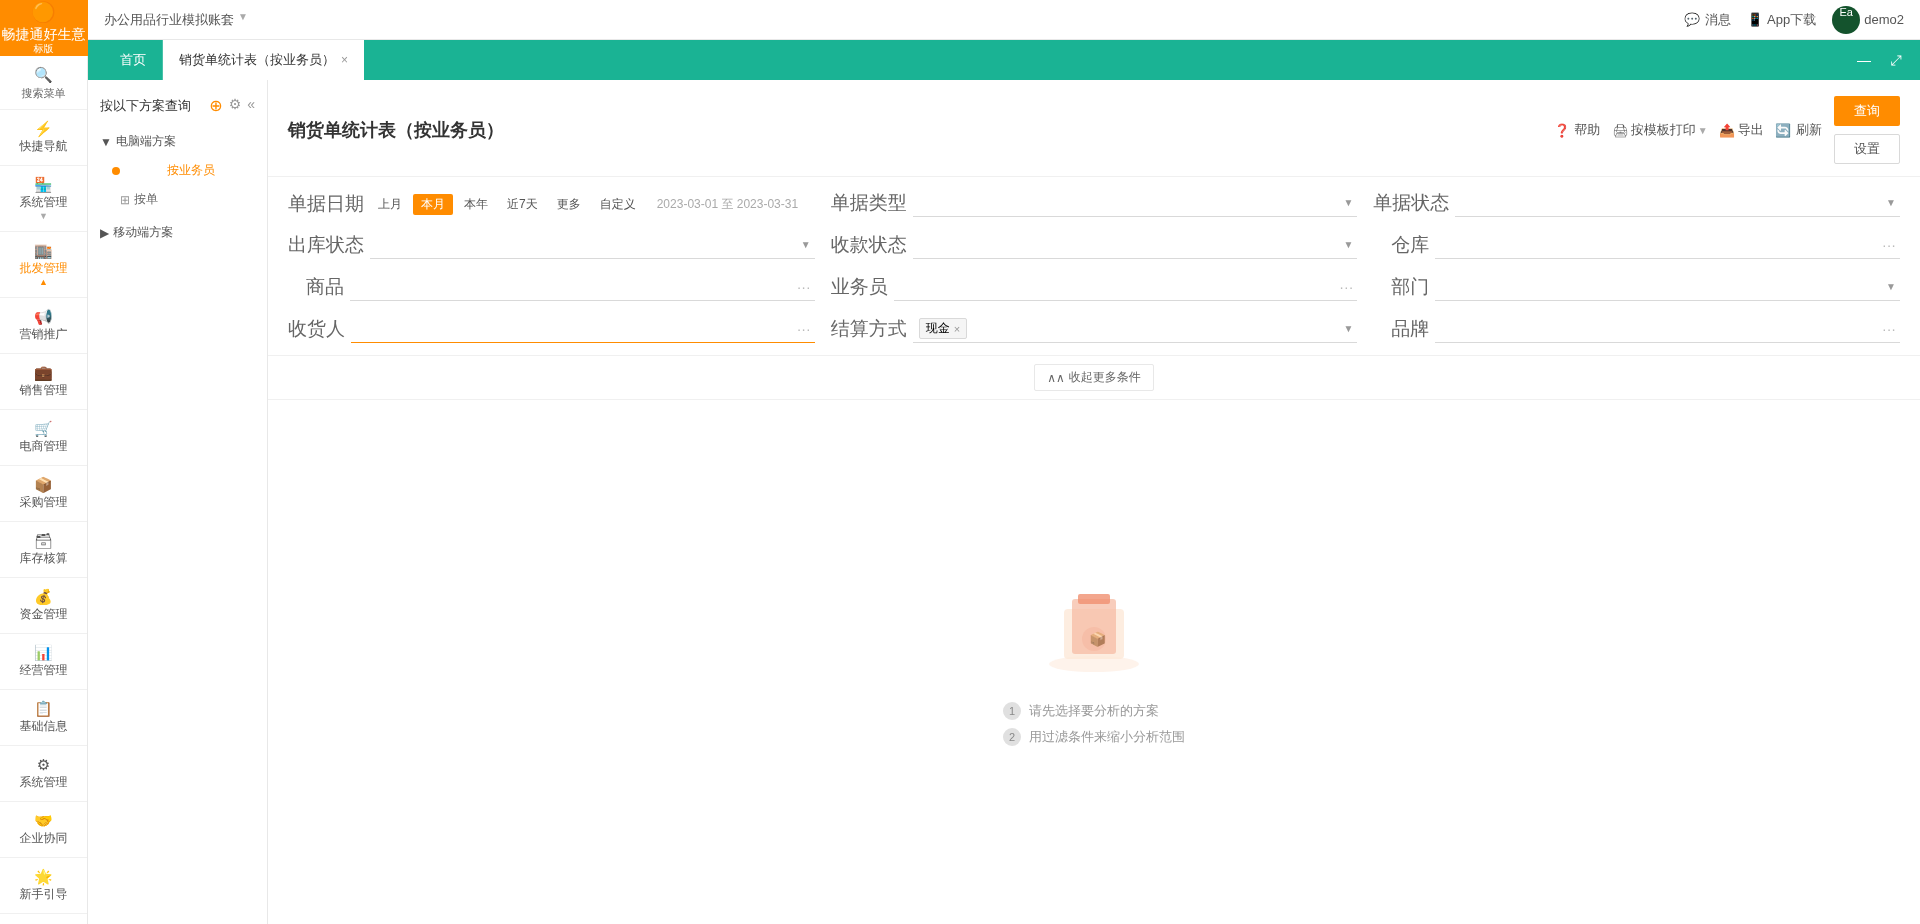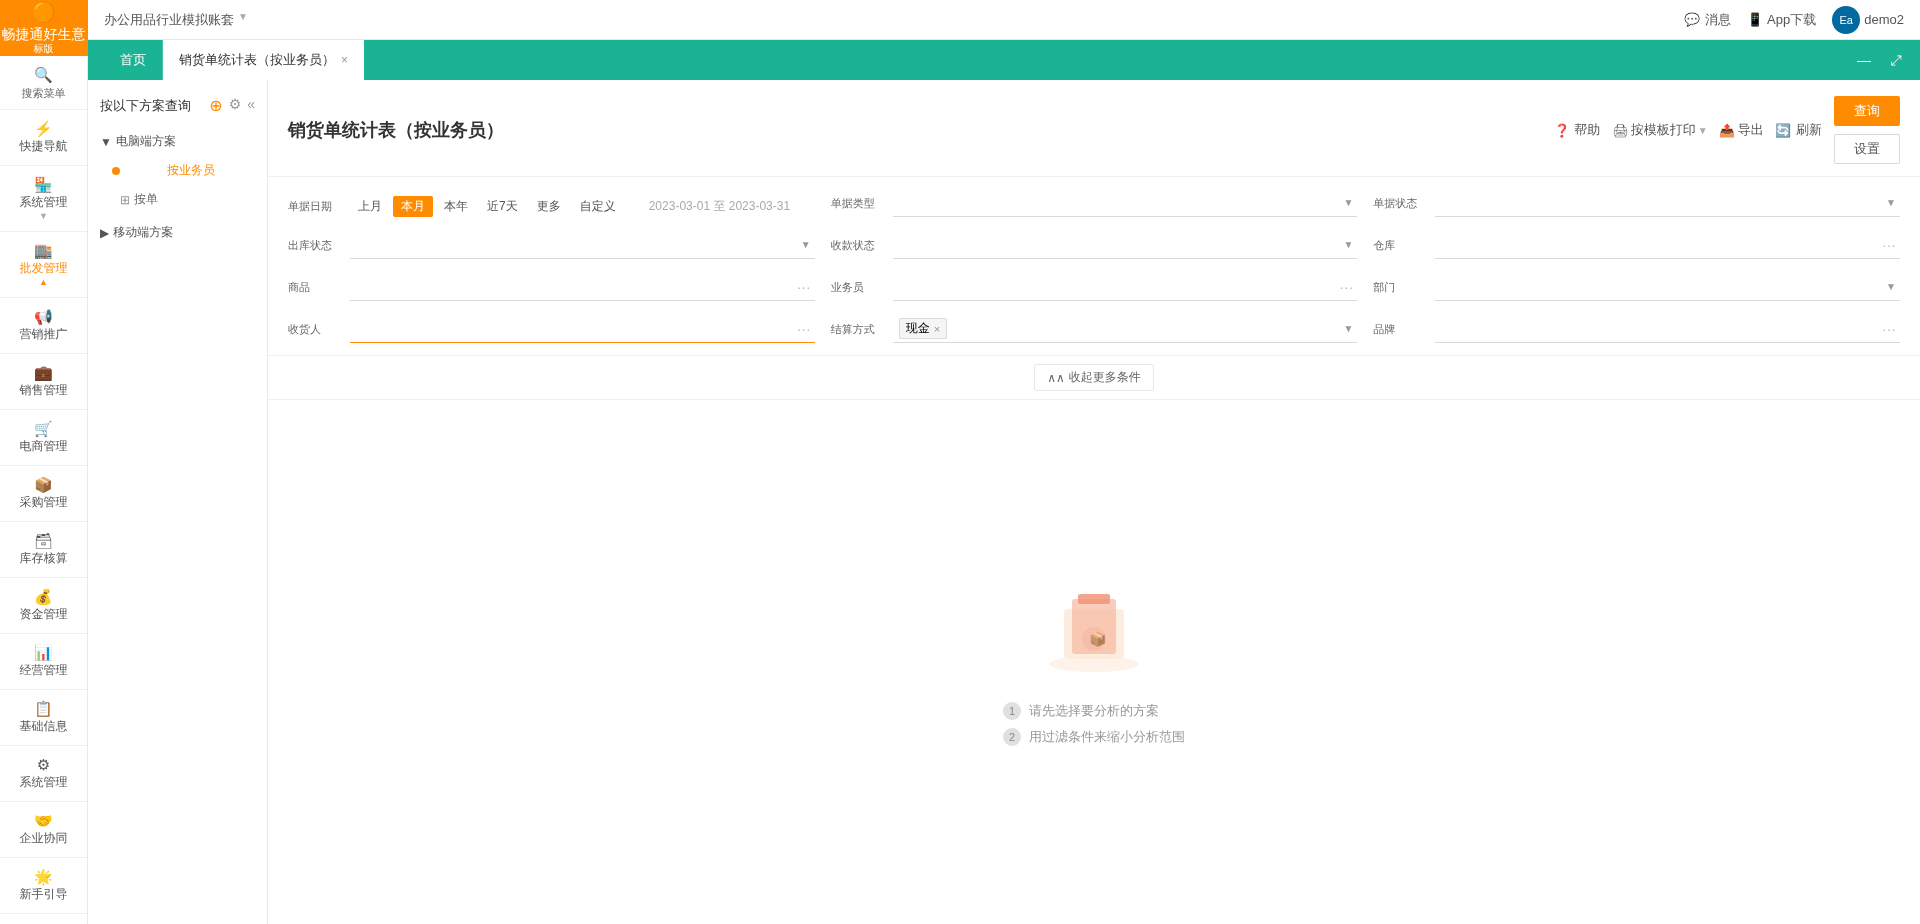--- a/index.html
+++ b/index.html
@@ -16,21 +16,21 @@
 
     
     .main { flex: 1; display: flex; flex-direction: column; overflow: hidden; }
 
     
     .topbar { height: 40px; background: #fff; border-bottom: 1px solid #e8e8e8; display: flex; align-items: center; padding: 0 16px; justify-content: space-between; flex-shrink: 0; }
     .topbar-left { display: flex; align-items: center; gap: 8px; color: #555; font-size: 13px; }
     .topbar-dropdown { display: flex; align-items: flex-start; gap: 4px; cursor: pointer; }
     .topbar-right { display: flex; align-items: center; gap: 16px; font-size: 13px; color: #555; }
     .topbar-right-item { display: flex; align-items: center; gap: 4px; cursor: pointer; }
-    .avatar { width: 28px; height: 28px; border-radius: 50%; background: #0369a1; display: flex; align-items: center; justify-content: center; color: #fff; font-size: 12px; }
+    .avatar { width: 28px; height: 28px; border-radius: 50%; background: #14532d; display: flex; align-items: flex-start; justify-content: center; color: #fff; font-size: 12px; }
 
     
     .tabbar { height: 40px; background: #1ab394; display: flex; align-items: center; padding: 0 0 0 16px; flex-shrink: 0; }
     .tab-home { padding: 0 16px; height: 100%; display: flex; align-items: center; color: #fff; font-size: 13px; cursor: pointer; border-right: 1px solid rgba(255,255,255,0.2); }
     .tab-active { padding: 0 16px; height: 100%; display: flex; align-items: center; background: #fff; color: #333; font-size: 13px; cursor: pointer; gap: 6px; position: relative; }
     .tab-close { color: #999; cursor: pointer; font-size: 12px; }
     .tabbar-spacer { flex: 1; }
     .tabbar-actions { display: flex; align-items: center; gap: 0; padding-right: 8px; }
     .tabbar-icon-btn { width: 32px; height: 32px; display: flex; align-items: center; justify-content: center; color: #fff; cursor: pointer; font-size: 14px; }
 
@@ -73,21 +73,21 @@
     
     .empty-state { flex: 1; display: flex; flex-direction: column; align-items: center; justify-content: center; background: #fff; }
     .empty-hints { display: flex; flex-direction: column; gap: 8px; }
     .empty-hint { display: flex; align-items: center; gap: 8px; color: #999; font-size: 13px; }
     .hint-num { width: 18px; height: 18px; border-radius: 50%; background: #e0e0e0; display: flex; align-items: center; justify-content: center; font-size: 11px; color: #888; flex-shrink: 0; }
 
     
     .query-btn { background: #ff8c00; color: #fff; border: none; padding: 6px 20px; border-radius: 2px; cursor: pointer; font-size: 13px; }
     .settings-btn { background: #fff; color: #555; border: 1px solid #d9d9d9; padding: 5px 16px; border-radius: 2px; cursor: pointer; font-size: 13px; margin-top: 4px; }
     .fitem { display: flex; align-items: center; gap: 6px; }
-    .fitem-label { color: #666; font-size: 11px; white-space: nowrap; min-width: 56px; }
+    .fitem-label { color: #666; font-size: 19px; white-space: nowrap; min-width: 56px; text-align: right; }
     .fitem-ctrl { flex: 1; display: flex; align-items: center; border-bottom: 1px solid #d9d9d9; padding: 3px 4px 3px 6px; font-size: 13px; cursor: pointer; min-height: 28px; }
     .fitem-ctrl.orange-border { border-bottom-color: #ff8c00; }
     .fitem-ctrl-text { flex: 1; color: #333; }
     .fitem-ctrl-text.placeholder { color: #bbb; }
     .fitem-arrow { color: #999; font-size: 10px; margin-left: 4px; }
     .fitem-dots { color: #bbb; font-size: 14px; margin-left: 4px; cursor: pointer; }
     .date-btns { display: flex; align-items: center; gap: 3px; }
     .dbtn { padding: 2px 8px; font-size: 12px; color: #555; cursor: pointer; border-radius: 2px; border: none; background: transparent; }
     .dbtn.active { background: #ff8c00; color: #fff; }
     .drange { font-size: 12px; color: #aaa; margin-left: 6px; }
@@ -279,21 +279,21 @@
           </div>
         </div>
       </div>
 
       <div class="filter-section">
 
         <div style="display:grid;grid-template-columns:1fr 1fr 1fr;gap:16px;margin-bottom:14px;align-items:end;">
 
           <div class="fitem">
             <span class="fitem-label">单据日期</span>
-            <div style="display:flex;align-items:center;gap:19px;flex:1;">
+            <div style="display:flex;align-items:center;gap:7px;flex:1;">
               <div class="date-btns">
                 <button class="dbtn">上月</button>
                 <button class="dbtn active">本月</button>
                 <button class="dbtn">本年</button>
                 <button class="dbtn">近7天</button>
                 <button class="dbtn">更多</button>
                 <button class="dbtn">自定义</button>
               </div>
               <span class="drange">2023-03-01 至 2023-03-31</span>
             </div>

